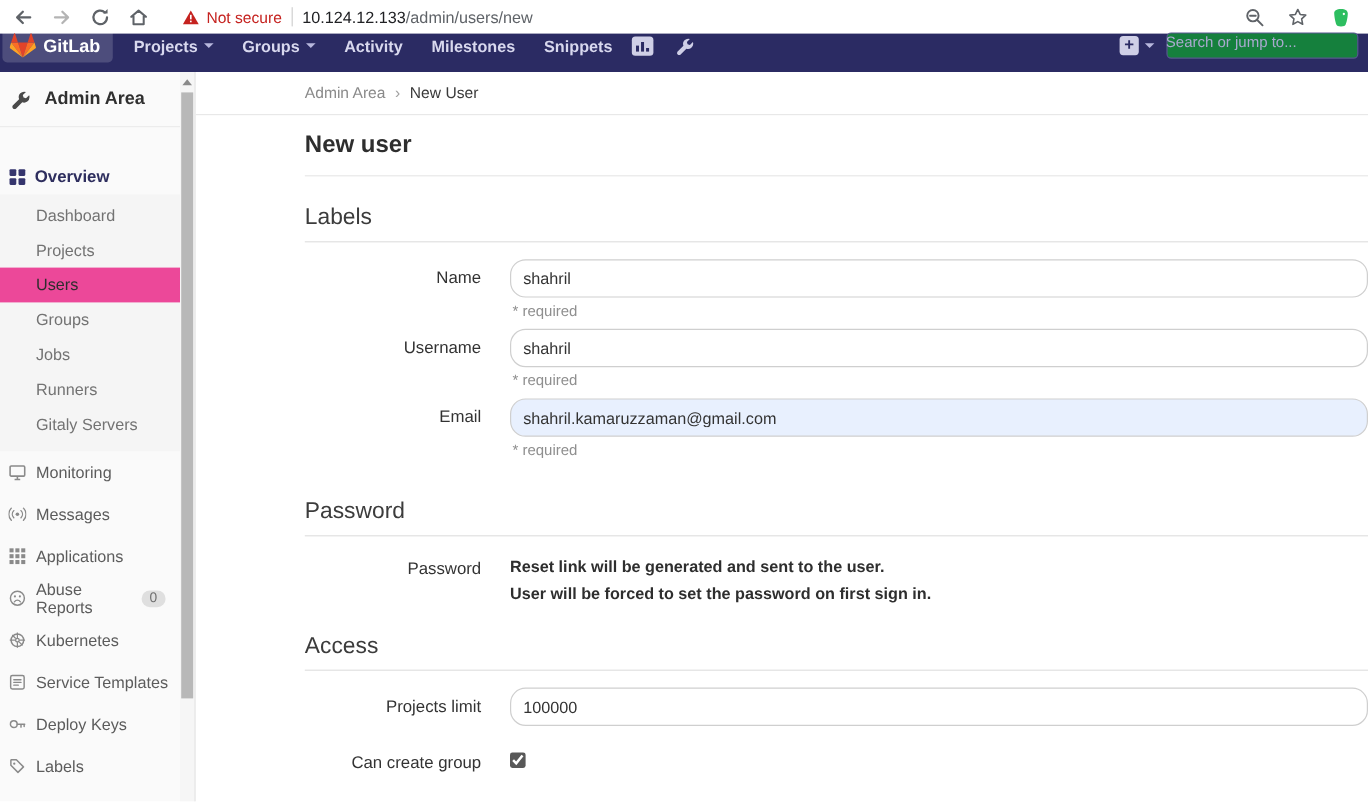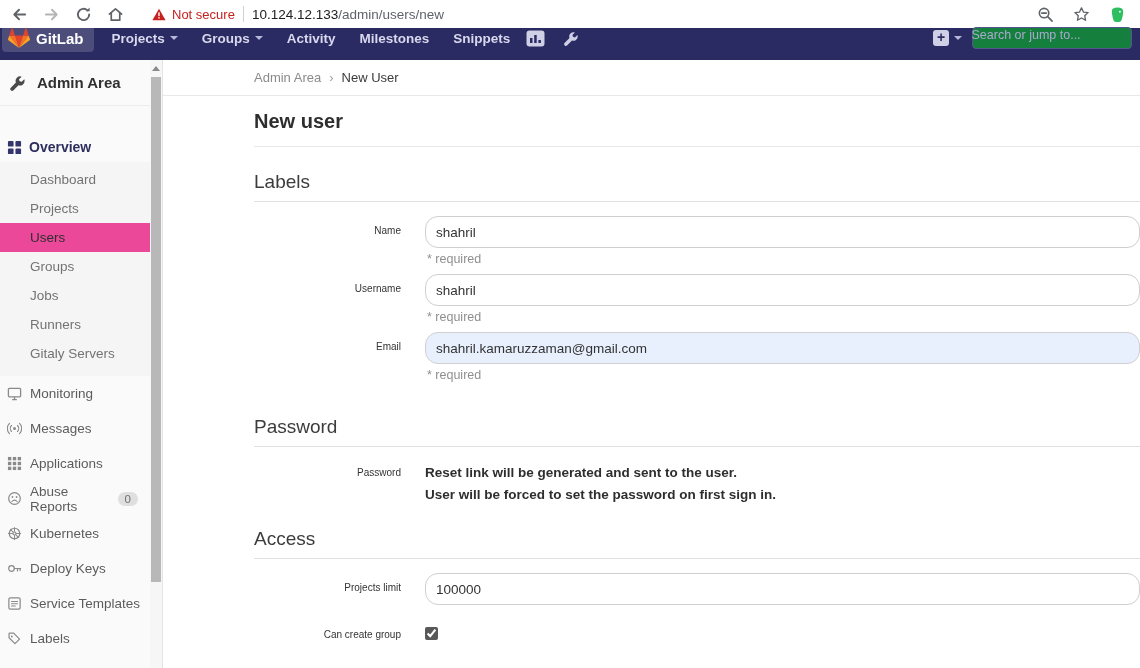--- a/index.html
+++ b/index.html
@@ -68,21 +68,21 @@
   .crumb-root { color:#8a8a8a; cursor:pointer; }
   .crumb-sep { color:#a0a0a0; }
   .crumb-current { color:#3a3a3a; }
   .page { padding-left:91px; }
   .page-title { margin-top:14px; font-size:20px; color:#2e2e2e; }
   .title-hr { border:none; border-top:1px solid #e8e8e8; margin-top:13px; }
   .legend { margin-top:24px; font-size:19px; color:#3c3c3c; padding-bottom:8px; border-bottom:1px solid #e0e0e0; }
   .legend.password { margin-top:26px; }
   .legend.access { }
   .form-row { display:flex; margin-top:14px; }
-  .col-label { width:147px; flex-shrink:0; text-align:right; font-size:10px; color:#333;
+  .col-label { width:147px; flex-shrink:0; text-align:right; font-size:14px; color:#333;
     line-height:30px; }
   .col-label.tight { line-height:20px; padding-top:2px; }
   .col-field { flex:1; margin-left:24px; }
   .gl-input { width:100%; height:32px; border:1px solid #cfcfcf; border-radius:13px; padding:0 10px;
     font-size:13.5px; color:#333; font-family:"Liberation Sans", sans-serif; outline:none; background:#fff; display:block; }
   .gl-input.autofill { background:#e8f0fe; }
   .required { font-size:12.5px; color:#8f8f8f; margin:4px 0 8px 2px; }
   .bold-note { font-size:13.5px; font-weight:bold; color:#2e2e2e; line-height:1.45; padding-top:2px; }
   .check-row { margin-top:18px; }
   .check-row input[type="checkbox"], .radio-row input[type="radio"] { width:13px; height:13px; accent-color:#585858; margin-top:4px; cursor:pointer; }
@@ -301,34 +301,34 @@
             <circle cx="8" cy="8" r="5.6" stroke="currentColor" stroke-width="1.3" fill="none"></circle>
             <circle cx="8" cy="8" r="1.6" stroke="currentColor" stroke-width="1.2" fill="none"></circle>
             <path d="M8 1.2v5M8 9.8v5M1.2 8h5M9.8 8h5M3.4 3.4l3.1 3.1M9.5 9.5l3.1 3.1" stroke="currentColor" stroke-width="1.1"></path>
           </svg>
         </span>
       <span>Kubernetes</span>
     </div>
     <div class="side-item">
       <span class="sicon">
           <svg width="15" height="15" viewBox="0 0 16 16">
+            <rect x="2" y="2" width="12" height="12" rx="1.5" stroke="currentColor" stroke-width="1.3" fill="none"></rect>
+            <path d="M4.8 5.8h6.4M4.8 8.2h6.4M4.8 10.6h4" stroke="currentColor" stroke-width="1.2" stroke-linecap="round"></path>
+          </svg>
+        </span>
+      <span>Service Templates</span>
+    </div>
+    <div class="side-item">
+      <span class="sicon">
+          <svg width="15" height="15" viewBox="0 0 16 16">
             <circle cx="4.8" cy="8" r="3" stroke="currentColor" stroke-width="1.3" fill="none"></circle>
             <path d="M7.8 8h6.7M11.2 8v2.6M14 8v2" stroke="currentColor" stroke-width="1.3" fill="none" stroke-linecap="round"></path>
           </svg>
         </span>
       <span>Deploy Keys</span>
-    </div>
-    <div class="side-item">
-      <span class="sicon">
-          <svg width="15" height="15" viewBox="0 0 16 16">
-            <rect x="2" y="2" width="12" height="12" rx="1.5" stroke="currentColor" stroke-width="1.3" fill="none"></rect>
-            <path d="M4.8 5.8h6.4M4.8 8.2h6.4M4.8 10.6h4" stroke="currentColor" stroke-width="1.2" stroke-linecap="round"></path>
-          </svg>
-        </span>
-      <span>Service Templates</span>
     </div>
     <div class="side-item">
       <span class="sicon">
           <svg width="15" height="15" viewBox="0 0 16 16">
             <path d="M2.2 2.8v4.4l6.3 6.3 4.9-4.9-6.3-6.3H2.8a.6.6 0 0 0-.6.5z" stroke="currentColor" stroke-width="1.3" fill="none" stroke-linejoin="round"></path>
             <circle cx="5.2" cy="5.8" r="1" fill="currentColor"></circle>
           </svg>
         </span>
       <span>Labels</span>
     </div>

